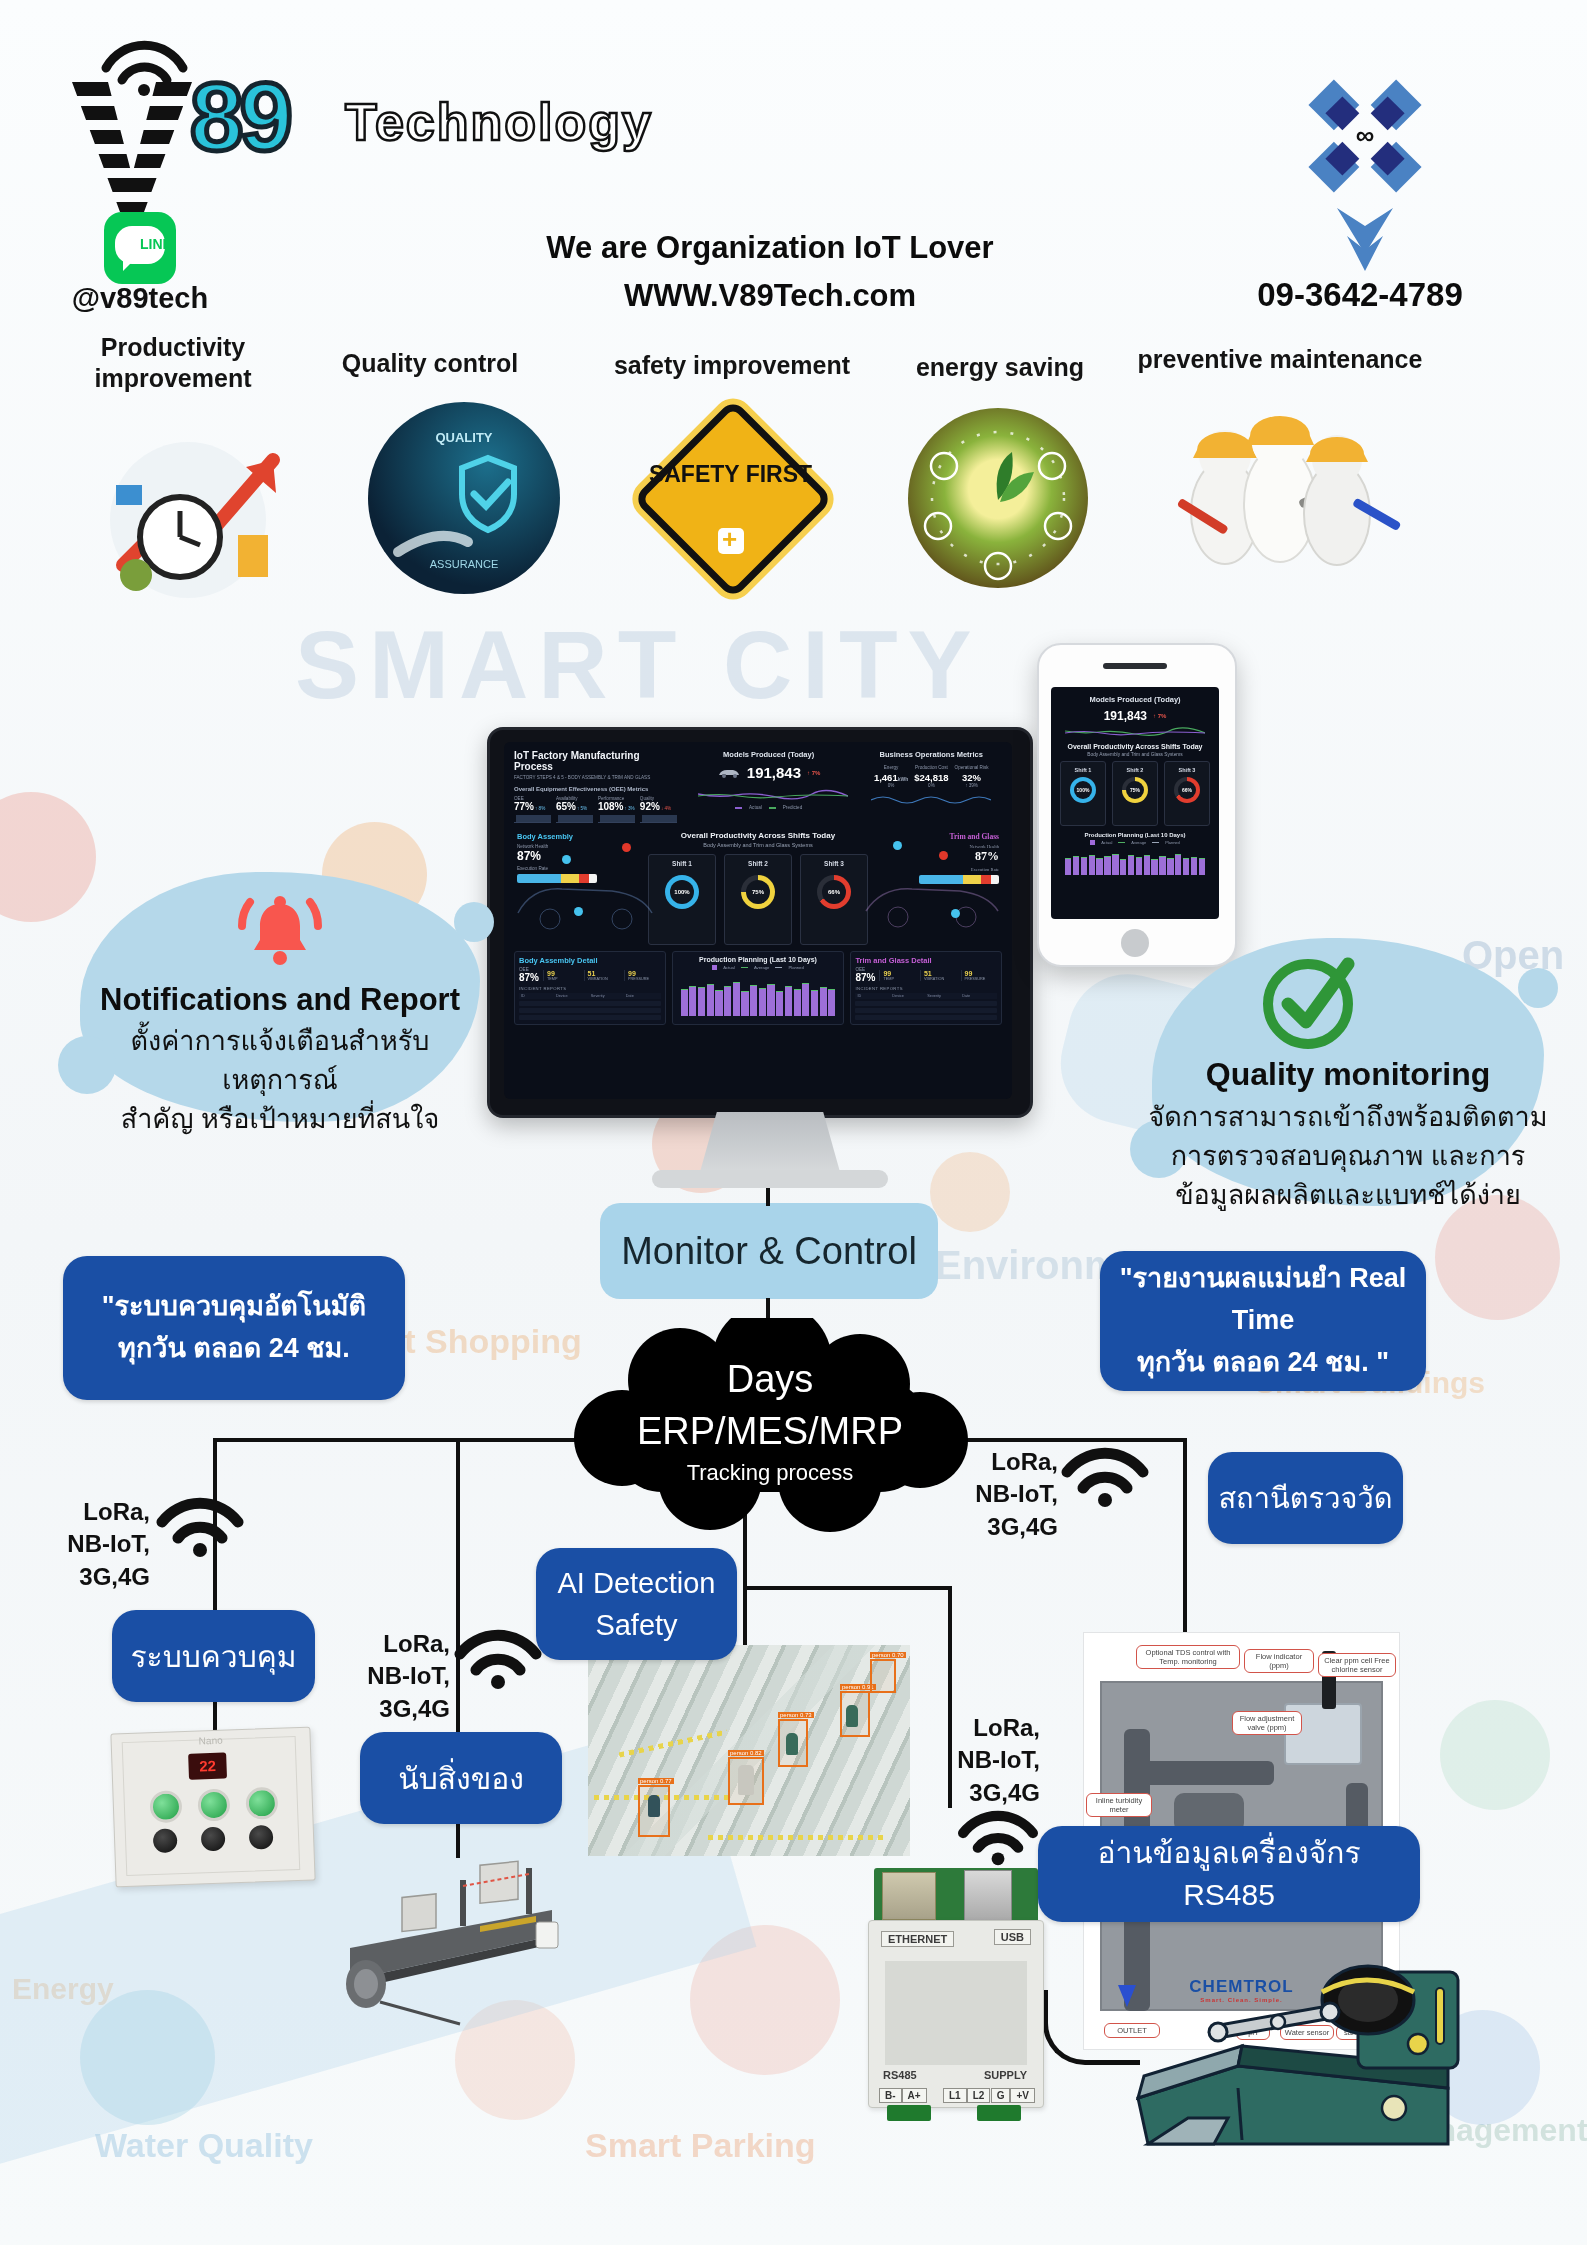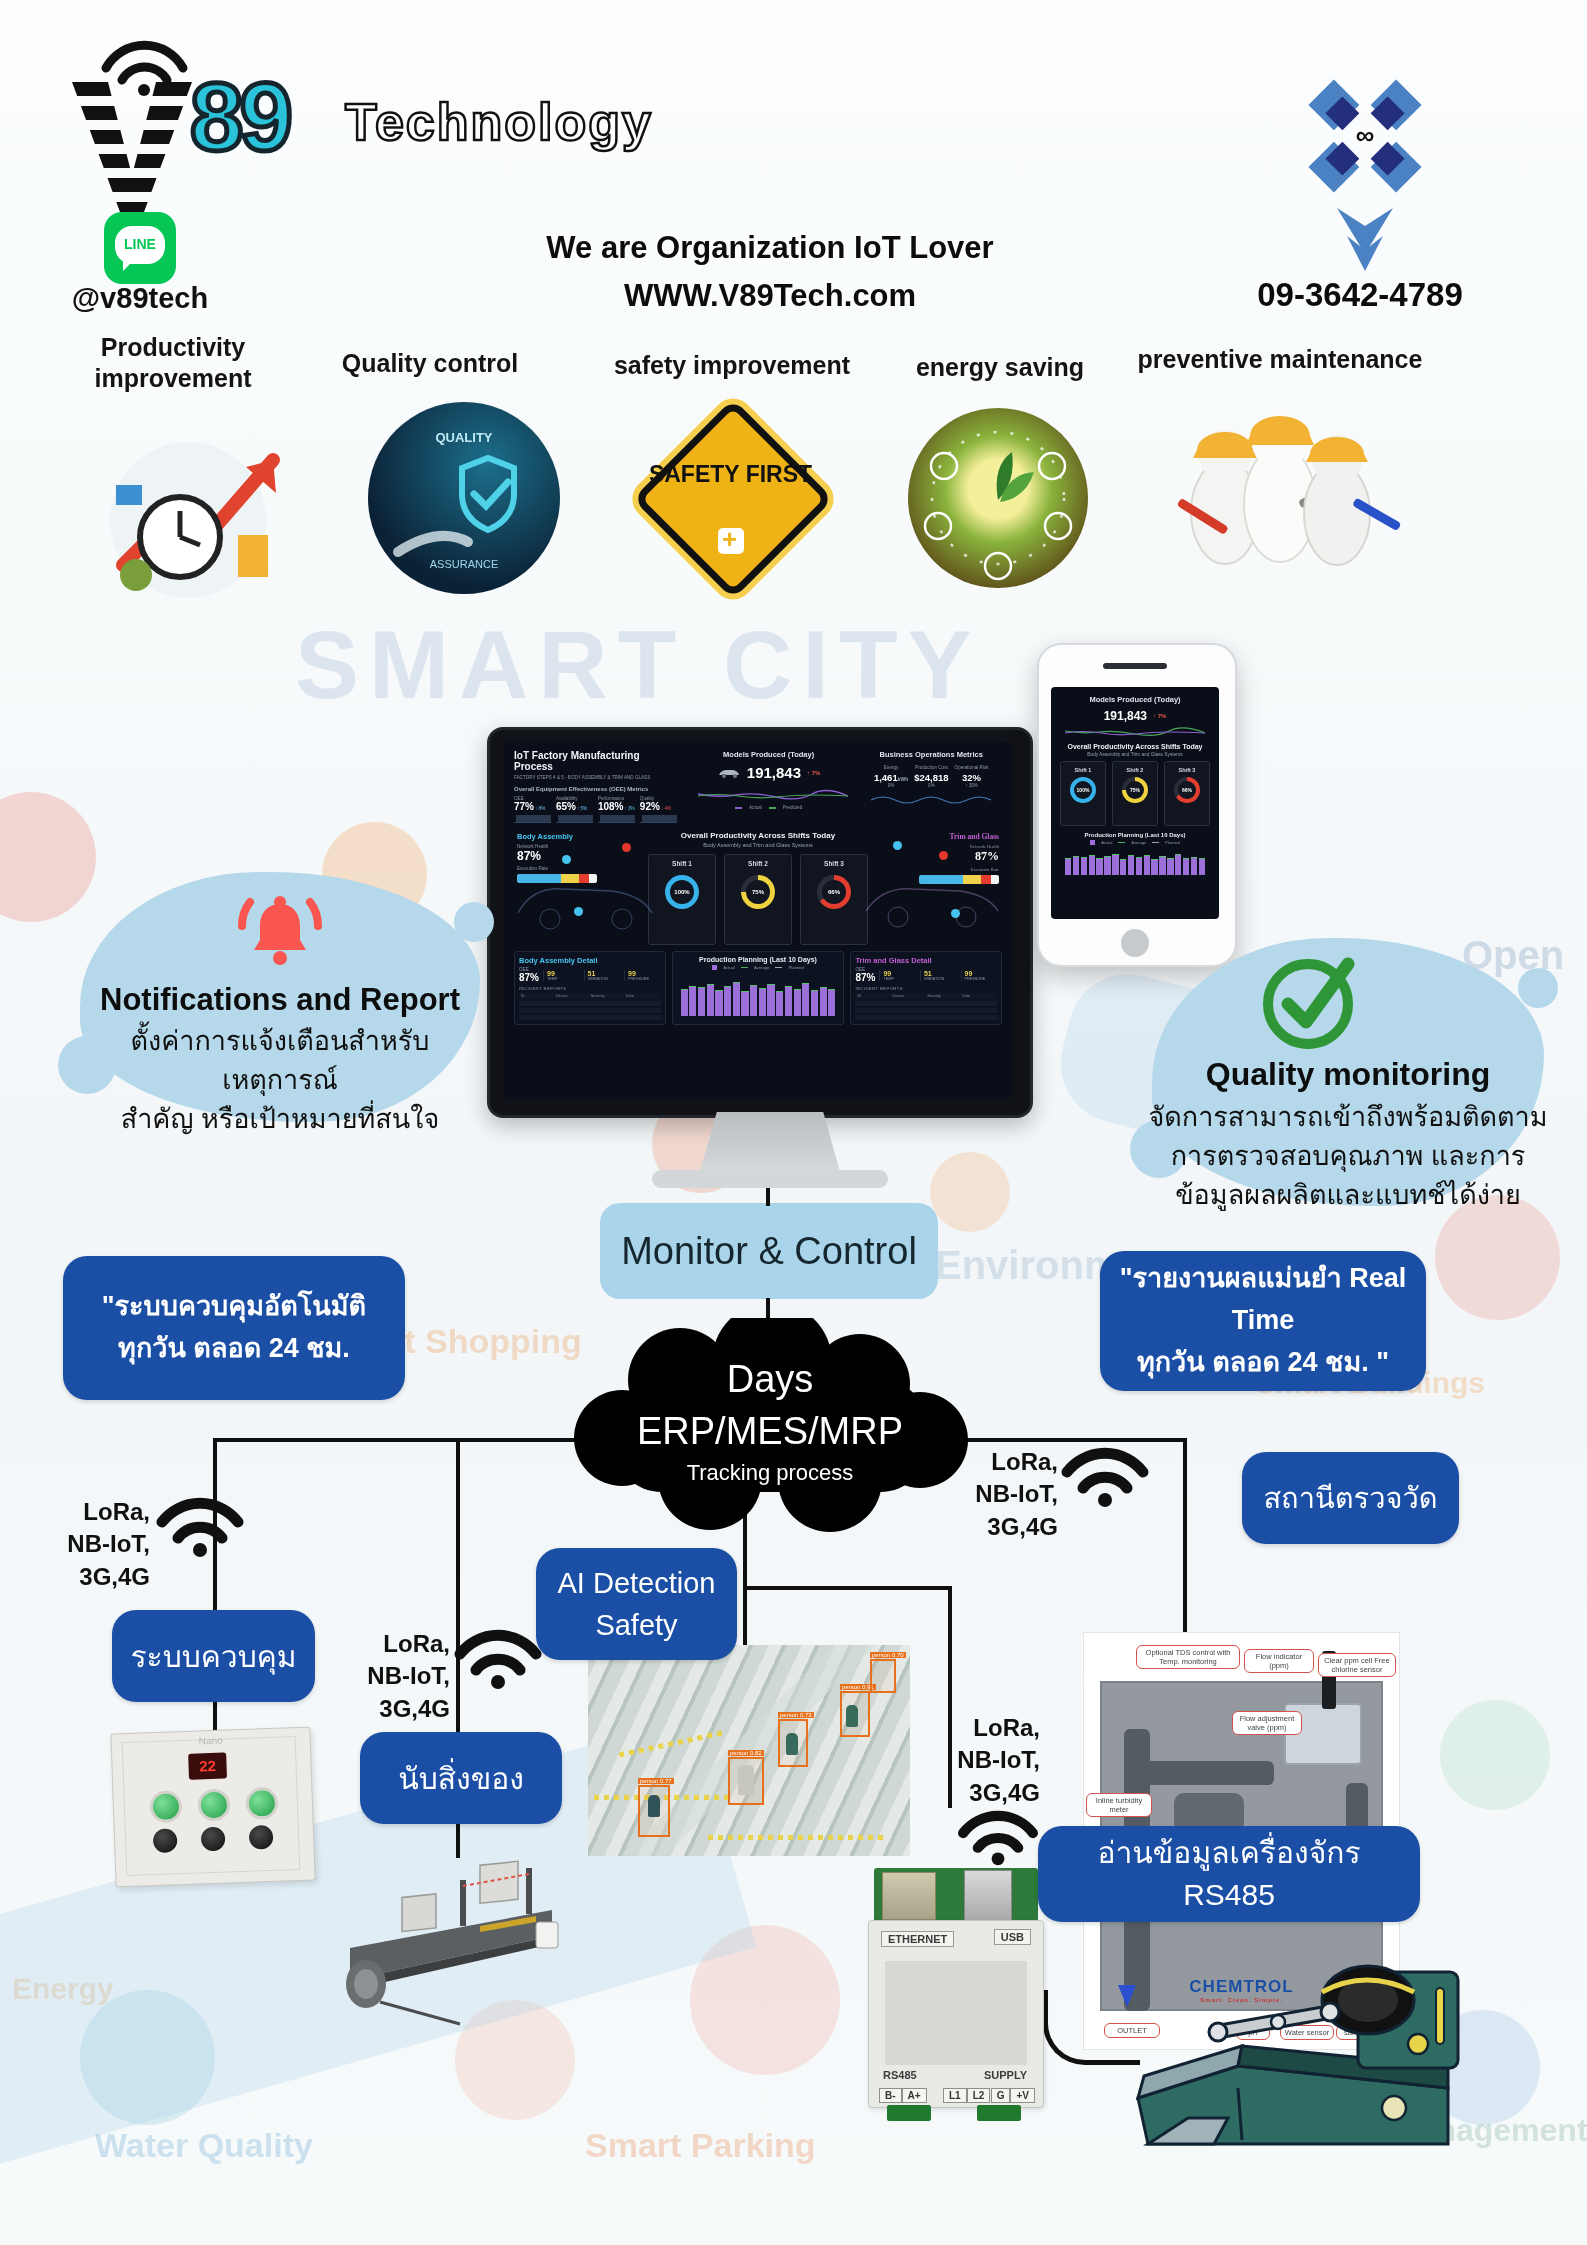--- a/index.html
+++ b/index.html
@@ -9,21 +9,21 @@
   .wm{position:absolute;font-weight:bold;white-space:nowrap;pointer-events:none;}
   .bgc{position:absolute;border-radius:50%;pointer-events:none;}
   .band{position:absolute;background:rgba(170,210,235,.28);pointer-events:none;}
   
   .v-logo{position:absolute;left:72px;top:82px;width:120px;height:130px;background:repeating-linear-gradient(#111 0 14px,transparent 14px 24px);clip-path:polygon(0 0,30% 0,50% 72%,70% 0,100% 0,60% 100%,40% 100%);}
   .logo-89{position:absolute;left:190px;top:62px;font-size:96px;font-weight:bold;color:#2ac3da;-webkit-text-stroke:5px #15252e;letter-spacing:-4px;}
   .logo-tech{position:absolute;left:345px;top:92px;font-size:52px;font-weight:bold;color:#fff;-webkit-text-stroke:2.5px #111;letter-spacing:2px;}
   .line-badge{position:absolute;left:104px;top:212px;width:72px;height:72px;background:#06c755;border-radius:18px;}
   .line-bubble{position:absolute;left:11px;top:14px;width:50px;height:38px;background:#fff;border-radius:17px;}
   .line-bubble:after{content:"";position:absolute;left:8px;bottom:-7px;border:7px solid transparent;border-top-color:#fff;border-left-color:#fff;}
-  .line-word{position:absolute;width:100%;text-align:center;top:10px;font-size:14px;font-weight:bold;color:#06c755;}
+  .line-word{position:absolute;width:100%;text-align:center;top:10px;font-size:14px;font-weight:bold;color:#06c755;margin-left:16px;}
   .line-handle{position:absolute;left:60px;top:282px;width:160px;text-align:center;font-size:29px;font-weight:bold;color:#111;}
   .h1{position:absolute;left:240px;top:148px;width:1050px;text-align:center;font-size:46px;font-weight:bold;color:#0c0c0c;}
   .h2{position:absolute;left:380px;top:230px;width:780px;text-align:center;font-size:31px;font-weight:bold;color:#0c0c0c;}
   .h3{position:absolute;left:380px;top:278px;width:780px;text-align:center;font-size:31px;font-weight:bold;color:#0c0c0c;}
   .phone{position:absolute;left:1200px;top:276px;width:320px;text-align:center;font-size:33px;font-weight:bold;color:#0c0c0c;}
   
   .cat-label{position:absolute;text-align:center;font-weight:bold;color:#141414;font-size:25px;line-height:1.25;}
   .cat-img{position:absolute;}
   .circle-img{border-radius:50%;overflow:hidden;}
   .safety-diamond{position:absolute;left:662px;top:428px;width:128px;height:128px;background:#f0b316;border:7px solid #111;border-radius:14px;transform:rotate(45deg);box-shadow:0 0 0 6px #f6cf4e;}
@@ -733,21 +733,21 @@
     <path d="M28 52 A28 28 0 0 1 72 52" stroke="#101010" stroke-width="11" fill="none" stroke-linecap="round"></path>
     <circle cx="50" cy="64" r="7" fill="#101010"></circle>
   </svg>
 
   <div class="bbox" style="left:112px;top:1610px;width:203px;height:92px;font-size:30px;">ระบบควบคุม</div>
   <div class="bbox" style="left:360px;top:1732px;width:202px;height:92px;font-size:30px;">นับสิ่งของ</div>
   <div class="bbox" style="left:536px;top:1548px;width:201px;height:112px;font-size:29px;line-height:1.45;">
     <div>AI Detection</div>
     <div>Safety</div>
   </div>
-  <div class="bbox" style="left:1208px;top:1452px;width:217px;height:92px;font-size:29px;margin-left:34px;">สถานีตรวจวัด</div>
+  <div class="bbox" style="left:1208px;top:1452px;width:195px;height:92px;font-size:29px;">สถานีตรวจวัด</div>
   <div class="bbox" style="left:1038px;top:1826px;width:382px;height:96px;font-size:30px;line-height:1.4;">
     <div>อ่านข้อมูลเครื่องจักร</div>
     <div>RS485</div>
   </div>
 
   <div class="panel-img">
     <div class="panel-inner"></div>
     <div class="p-name">Nano</div>
     <div class="p-disp">22</div>
     <div class="p-grn" style="left:36px;"></div>

